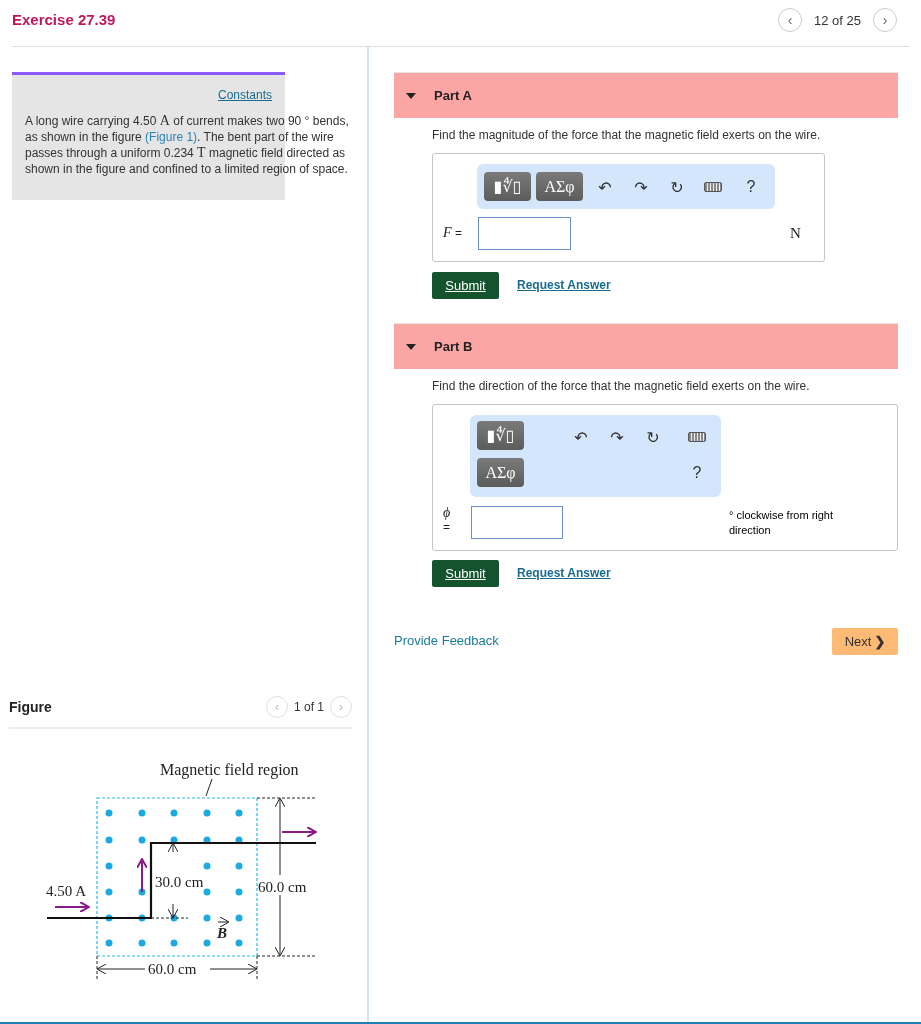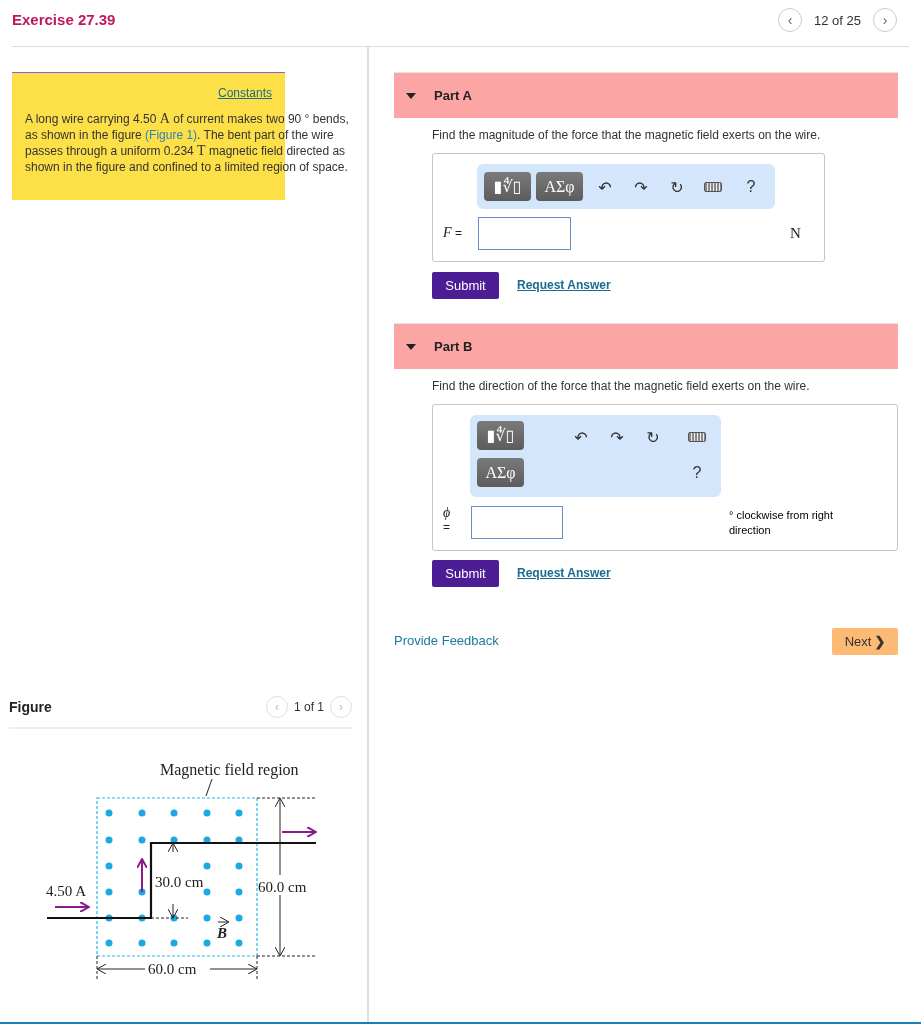--- a/index.html
+++ b/index.html
@@ -9,21 +9,21 @@
     .header { position: absolute; left: 0; top: 0; width: 921px; height: 46px; }
     .header-title { position: absolute; left: 12px; top: 11px; font-size: 15px; font-weight: bold; color: #be185d; }
     .header-nav { position: absolute; right: 24px; top: 8px; display: flex; align-items: center; gap: 8px; }
     .circ-btn { width: 24px; height: 24px; border: 1px solid #ccc; border-radius: 50%; display: flex; align-items: center; justify-content: center; color: #666; font-size: 14px; background: #fff; cursor: pointer; }
     .header-count { font-size: 13px; color: #333; padding: 0 4px; }
     .header-rule { position: absolute; left: 12px; top: 46px; width: 897px; height: 1px; background: #ddd; }
 
     .divider { position: absolute; left: 367px; top: 47px; width: 2px; height: 977px; background: #d7e3ec; }
     .bottom-bar { position: absolute; left: 0; bottom: 0; width: 921px; height: 2px; background: #1c7fb5; }
 
-    .problem-box { position: absolute; left: 12px; top: 72px; width: 273px; height: 128px; background: #fde047; border-top: 1px solid #8b5cf6; }
+    .problem-box { position: absolute; left: 12px; top: 72px; width: 273px; height: 128px; background: #e5e5e5; border-top: 3px solid #8b5cf6; }
     .constants-link { position: absolute; right: 13px; top: 13px; color: #1a6b8e; text-decoration: underline; font-size: 12px; }
     .problem-text { position: absolute; left: 13px; top: 38px; width: 325px; font-size: 12px; line-height: 15.5px; color: #333; }
     .problem-text .fig-link { color: #2d82b7; }
     .problem-text .serif { font-family: "Liberation Serif", serif; font-size: 14px; }
 
     .figure-header { position: absolute; left: 9px; top: 699px; width: 343px; height: 30px; border-bottom: 2px solid #eee; }
     .figure-title { position: absolute; left: 0; top: 0; font-size: 14px; font-weight: bold; color: #222; }
     .figure-nav { position: absolute; right: 0; top: -3px; display: flex; align-items: center; gap: 6px; }
     .circ-btn.sm { width: 22px; height: 22px; font-size: 12px; color: #bbb; border-color: #e0e0e0; }
     .figure-count { font-size: 12px; color: #333; }
@@ -40,21 +40,21 @@
     .toolbar { position: absolute; background: #d3e6fb; border-radius: 6px; }
     .tb-btn { position: absolute; height: 29px; background: linear-gradient(#7a7a7a, #5c5c5c); border-radius: 4px; color: #fff; display: flex; align-items: center; justify-content: center; font-family: "Liberation Serif", serif; font-size: 16px; cursor: pointer; }
     .tb-icon { position: absolute; color: #333; font-size: 16px; display: flex; align-items: center; justify-content: center; width: 20px; height: 20px; cursor: pointer; }
     .kb-icon { width: 18px; height: 10px; border: 1px solid #555; border-radius: 2px; background: repeating-linear-gradient(90deg, #888 0 2px, #eee 2px 3px); }
     .var-label { position: absolute; font-family: "Liberation Serif", serif; font-style: italic; font-size: 14px; color: #222; }
     .eq { font-style: normal; font-family: "Liberation Sans", sans-serif; font-size: 12px; }
     .ans-input { position: absolute; border: 1px solid #6d8fc9; background: #fff; }
     .unit { position: absolute; font-family: "Liberation Serif", serif; font-size: 15px; color: #222; }
     .unit-text { position: absolute; font-size: 11px; color: #000000; line-height: 15px; }
 
-    .submit-btn { position: absolute; left: 38px; width: 67px; height: 27px; background: #4c1d95; color: #fff; font-size: 13px; border-radius: 2px; display: flex; align-items: center; justify-content: center; cursor: pointer; }
+    .submit-btn { position: absolute; left: 38px; width: 67px; height: 27px; background: #14532d; color: #fff; font-size: 13px; border-radius: 2px; display: flex; align-items: center; justify-content: center; cursor: pointer; text-decoration: underline; }
     .request-link { position: absolute; left: 123px; font-size: 12px; font-weight: bold; color: #1a6b8e; text-decoration: underline; cursor: pointer; }
 
     .feedback-link { position: absolute; left: 394px; top: 633px; font-size: 13px; color: #1a7c9c; cursor: pointer; }
     .next-btn { position: absolute; left: 832px; top: 628px; width: 66px; height: 27px; background: #fdba74; color: #333; font-size: 13px; display: flex; align-items: center; justify-content: center; border-radius: 2px; cursor: pointer; }
     .next-btn b { margin-left: 3px; font-size: 13px; }
   </style>
 </head>
 <body>
 
 <div class="header">

